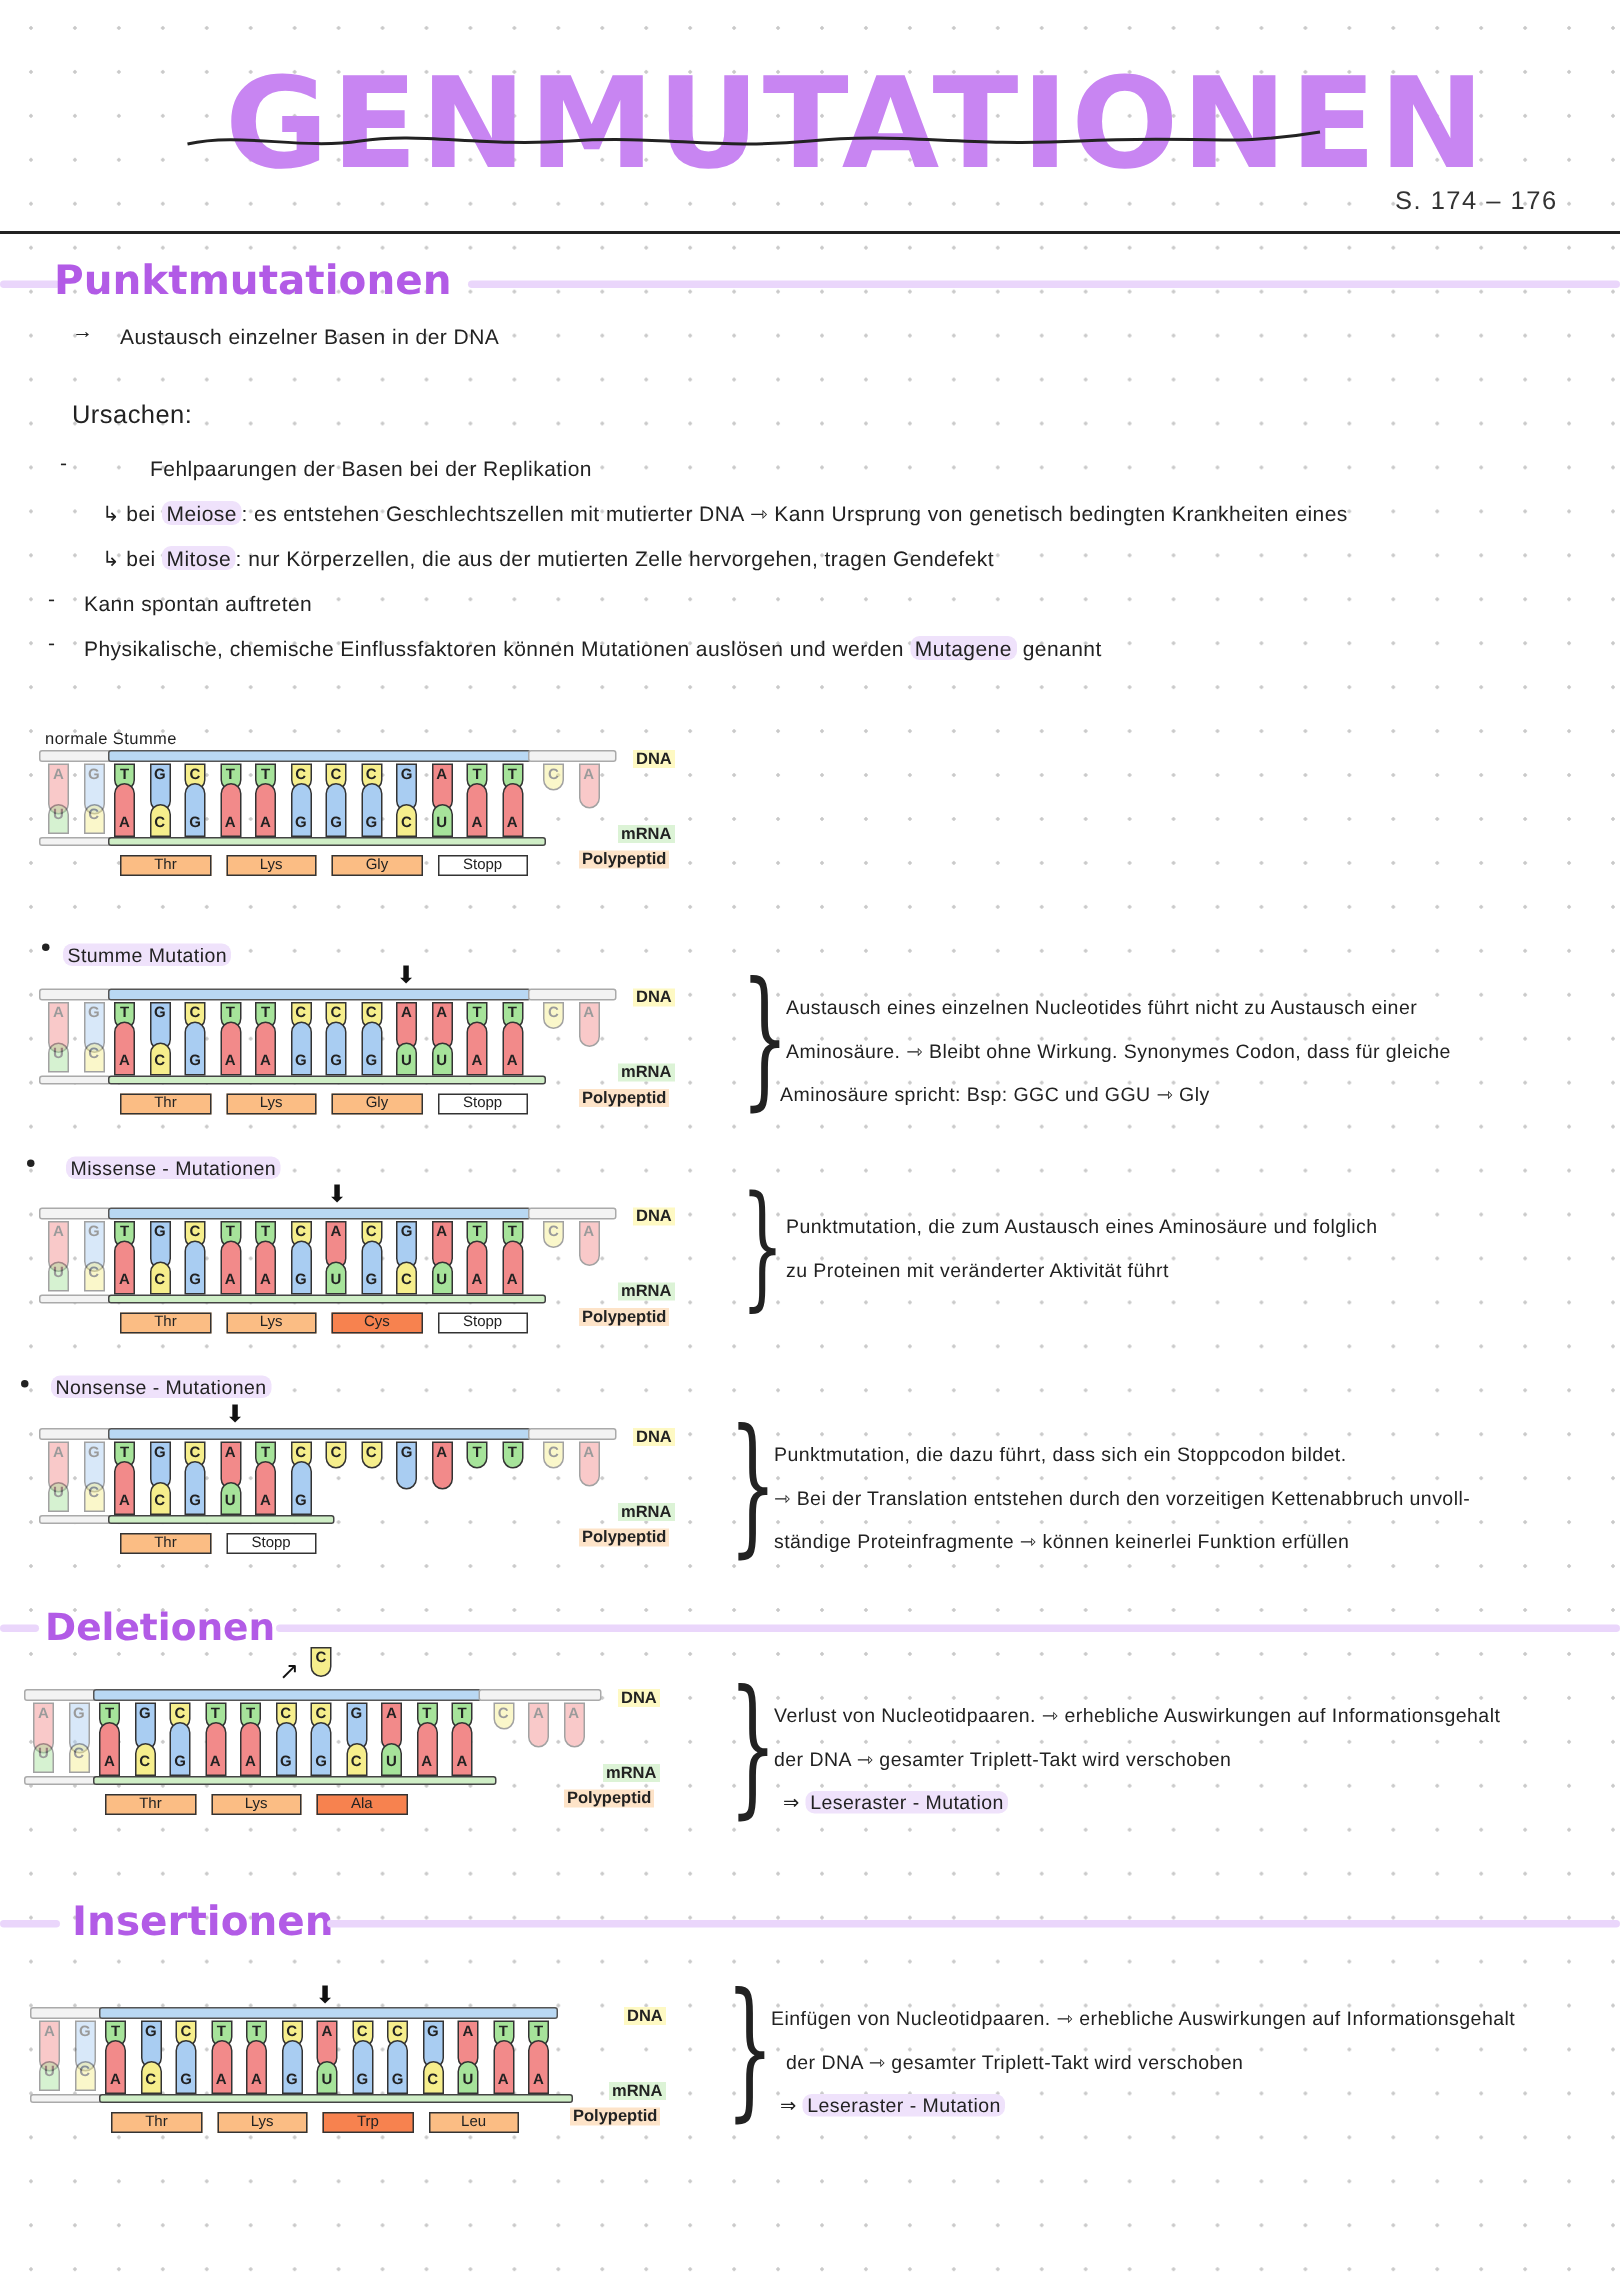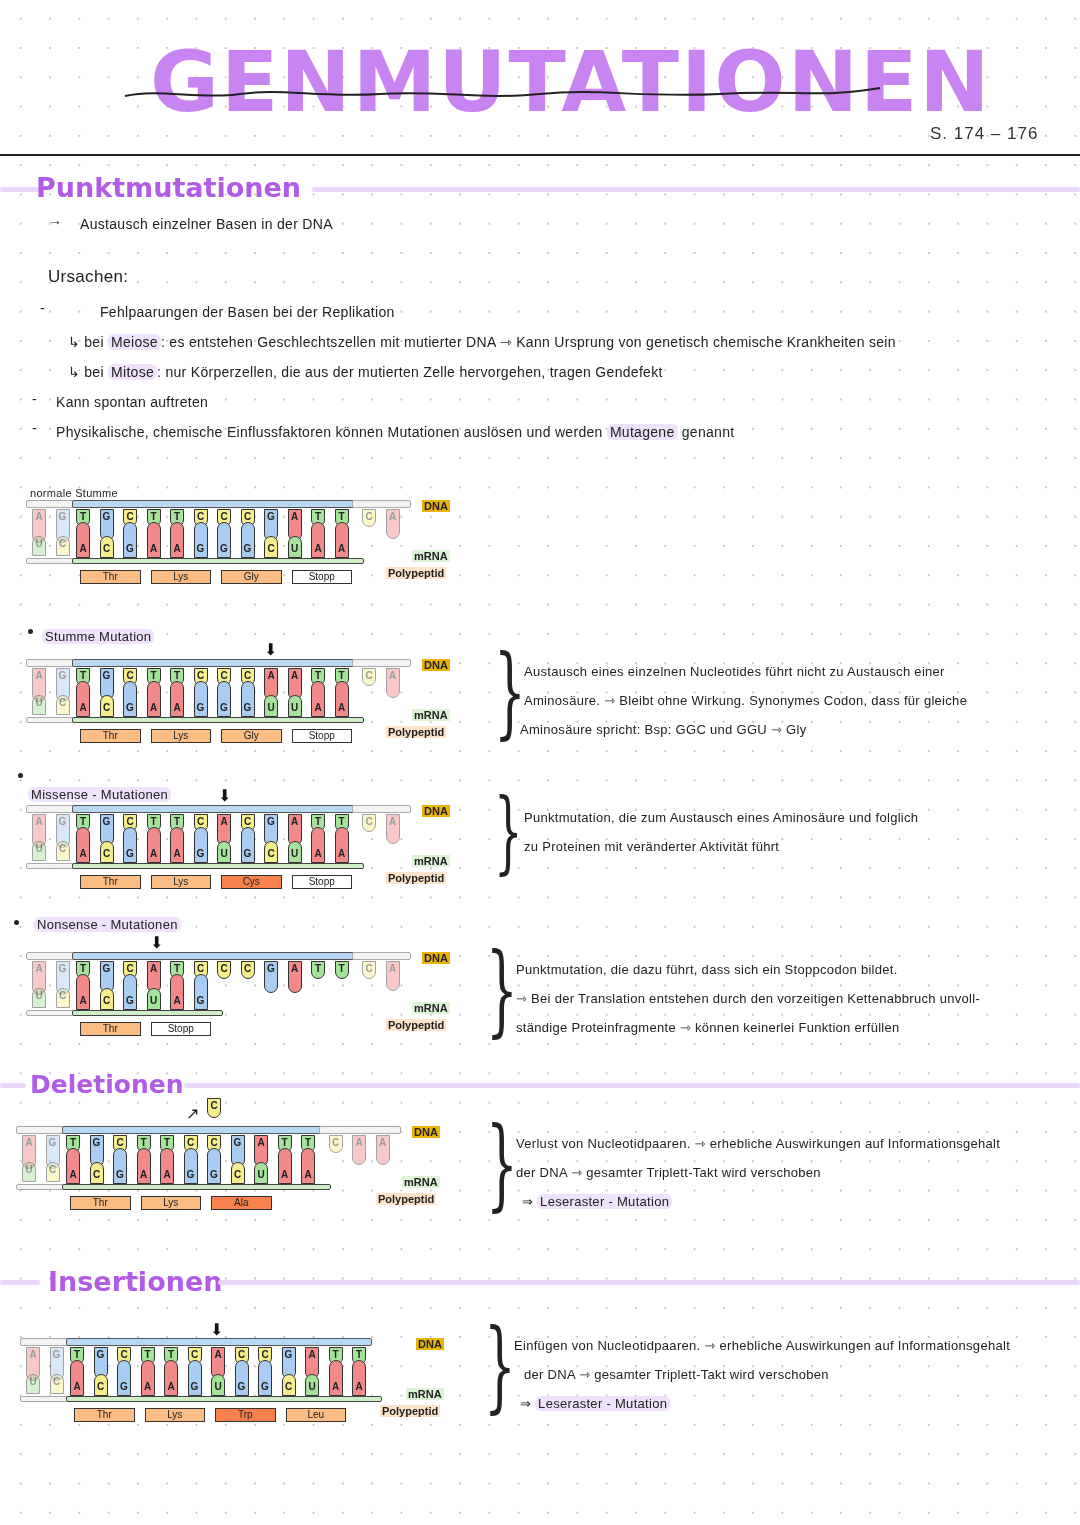--- a/index.html
+++ b/index.html
@@ -42,21 +42,21 @@
     position:absolute; width:14px; border:1.5px solid #333; box-sizing:border-box;
     font-size:10px; font-weight:bold; text-align:center; line-height:14px; color:#222;
   }
   .nuc.faint { opacity:0.45; }
   .nuc.top { border-radius:0 0 7px 7px; }
   .nuc.bot { border-radius:7px 7px 0 0; }
   .nuc.bot span { position:absolute; bottom:1px; left:0; right:0; }
   .aa {
     position:absolute; height:12px; border:1.5px solid #333; font-size:10px; text-align:center; line-height:12px; color:#222;
   }
-  .lbl-dna { font-size:11px; font-weight:bold; color:#222; background:#eab308; padding:0 2px; }
+  .lbl-dna { font-size:11px; font-weight:bold; color:#222; background:#fef9c3; padding:0 2px; }
   .lbl-mrna { font-size:11px; font-weight:bold; color:#222; background:#dcf3d6; padding:0 2px; }
   .lbl-poly { font-size:11px; font-weight:bold; color:#222; background:#fde3c8; padding:0 2px; }
   .arrow-mark { font-size:16px; color:#111; }
 
   .brace { font-size:70px; font-family:"DejaVu Serif", serif; color:#222; line-height:1; font-weight:200; transform:scaleX(0.5); transform-origin:left top; }
 </style>
 </head>
 <body>
 
 <div class="abs title">GENMUTATIONEN</div>
@@ -72,21 +72,21 @@
 
 <div class="abs txt" style="left:48px;top:212px;">→</div>
 <div class="abs txt" style="left:80px;top:216px;">Austausch einzelner Basen in der DNA</div>
 <div class="abs txt" style="left:48px;top:267px;font-size:17px;">Ursachen:</div>
 
 <div class="abs txt" style="left:40px;top:300px;">-</div>
 <div class="abs txt" style="left:64px;top:304px;margin-left:36px;">Fehlpaarungen der Basen bei der Replikation</div>
 
 <div class="abs txt" style="left:68px;top:334px;">
   <span>↳ bei</span>
-  <span class="hl">Meiose</span><span>:   es entstehen Geschlechtszellen mit mutierter DNA  ⇾  Kann Ursprung von genetisch chemische Krankheiten sein</span>
+  <span class="hl">Meiose</span><span>:   es entstehen Geschlechtszellen mit mutierter DNA  ⇾  Kann Ursprung von genetisch bedingten Krankheiten eines</span>
 </div>
 <div class="abs txt" style="left:68px;top:364px;">
   <span>↳ bei</span>
   <span class="hl">Mitose</span><span>:  nur Körperzellen, die aus der mutierten Zelle hervorgehen, tragen Gendefekt</span>
 </div>
 
 <div class="abs txt" style="left:32px;top:391px;">-</div>
 <div class="abs txt" style="left:56px;top:394px;">Kann spontan auftreten</div>
 <div class="abs txt" style="left:32px;top:420px;">-</div>
 <div class="abs txt" style="left:56px;top:424px;">
@@ -231,21 +231,21 @@
     <div class="aa" style="left:54px;top:70px;width:58.5px;background:#fbbd84;">Thr</div>
     <div class="aa" style="left:124.5px;top:70px;width:58.5px;background:#fbbd84;">Lys</div>
     <div class="aa" style="left:195px;top:70px;width:58.5px;background:#fbbd84;">Gly</div>
     <div class="aa" style="left:265.5px;top:70px;width:58.5px;background:#ffffff;">Stopp</div>
     <span class="abs lbl-dna" style="left:396px;top:0px;">DNA</span>
     <span class="abs lbl-mrna" style="left:386px;top:50px;">mRNA</span>
     <span class="abs lbl-poly" style="left:360px;top:67px;">Polypeptid</span>
   </div>
 
 <div class="abs bullet-dot" style="left:18px;top:773px;"></div>
-<div class="abs txt hl" style="left:28px;top:771px;font-size:13px;margin-top:16px;">Missense - Mutationen</div>
+<div class="abs txt hl" style="left:44px;top:771px;font-size:13px;">Missense - Mutationen</div>
 <div class="abs arrow-mark" style="left:218px;top:786px;">⬇</div>
 <div class="diagram" id="dg2" style="left:26px;top:805px;">
     <div class="strand-top-faint" style="left:0;top:0;width:46px;"></div>
     <div class="strand-top" style="left:46px;top:0;width:280px;"></div>
     <div class="strand-top-faint" style="left:326px;top:0;width:57px;"></div>
     <div class="nuc top faint" style="left:6px;top:9px;height:34px;background:#f28a8a;">A</div>
     <div class="nuc top faint" style="left:29.5px;top:9px;height:34px;background:#a9cdf2;">G</div>
     <div class="nuc bot faint" style="left:6px;top:36px;height:20px;background:#a6e39a;">U</div>
     <div class="nuc bot faint" style="left:29.5px;top:36px;height:20px;background:#f6ee8c;">C</div>
     <div class="nuc top" style="left:50px;top:9px;height:18px;background:#a6e39a;">T</div>

